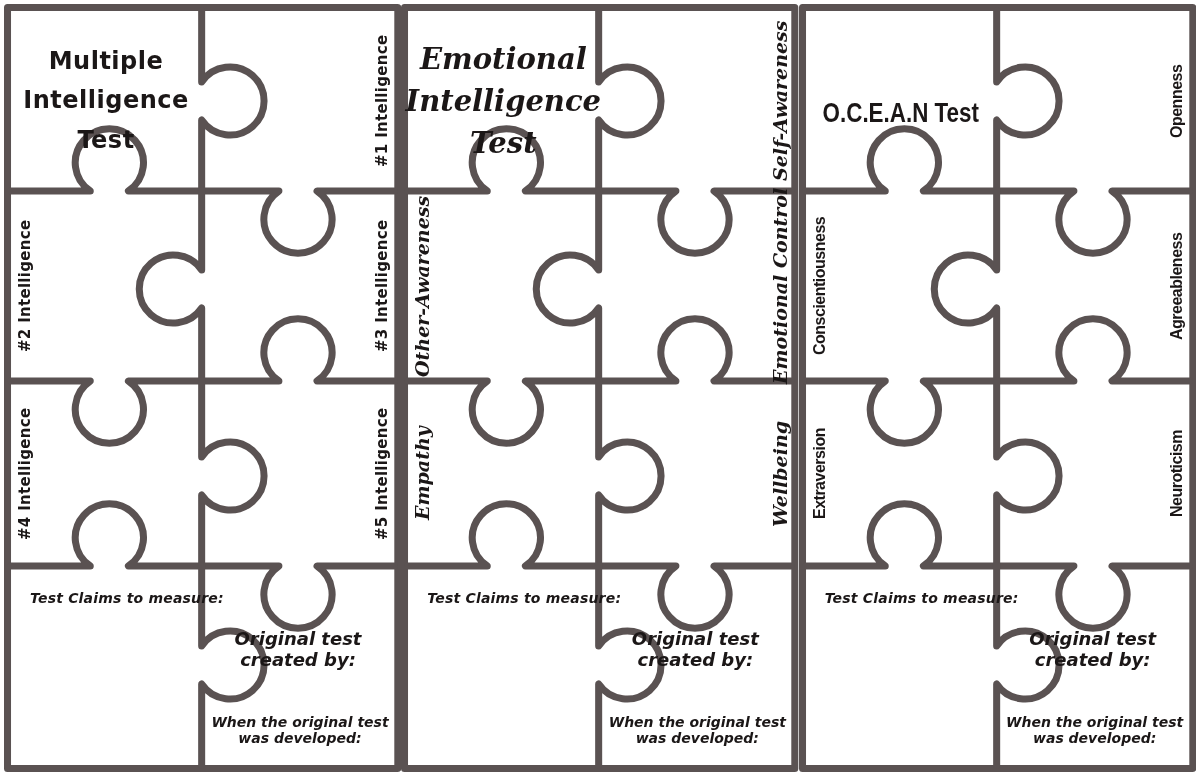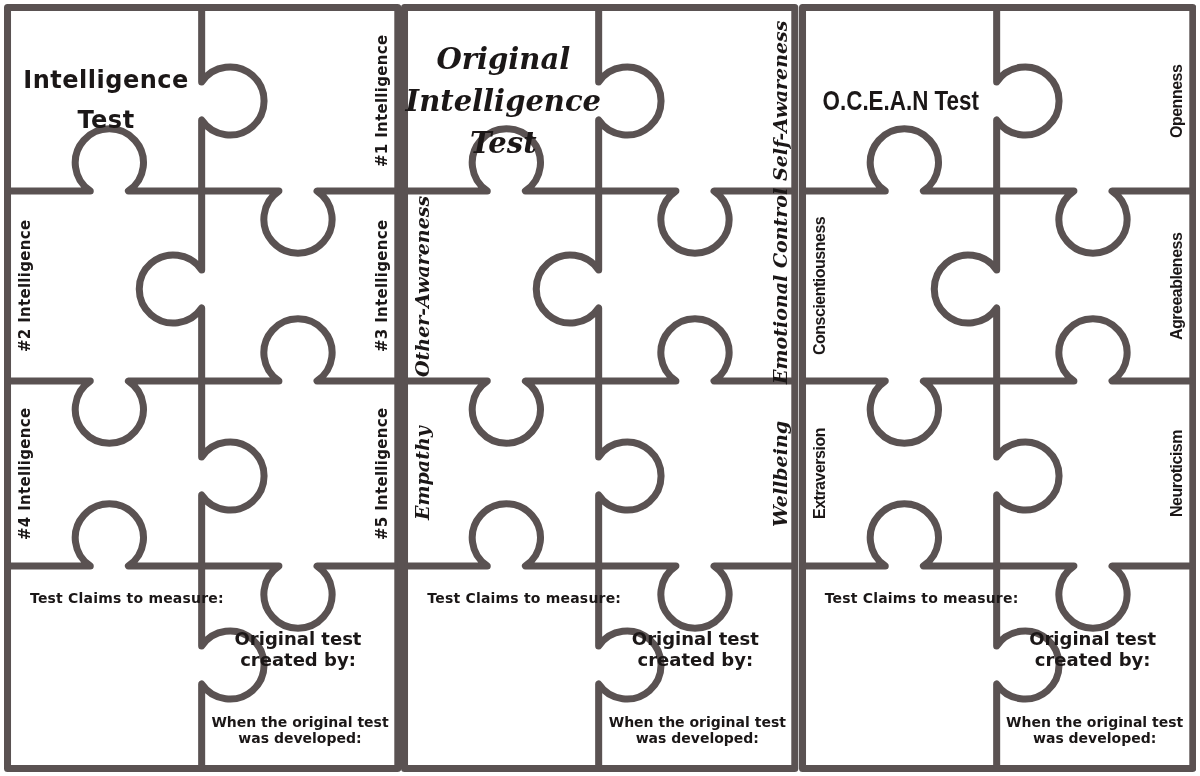--- a/index.html
+++ b/index.html
@@ -15,21 +15,21 @@
 
   
   .title {
     position:absolute; top:7px; left:7px; width:190px; height:180px;
     display:flex; flex-direction:column; align-items:center; justify-content:center;
     text-align:center; color:var(--ink);
   }
   .title span:empty { display:none; }
   .p1 .title { font:700 24px/1.65 "DejaVu Sans", sans-serif; letter-spacing:.5px; }
   .p2 .title { font:italic 700 29px/1.45 "DejaVu Serif", serif; }
-  .p3 .title { font:700 28px/1.2 "Liberation Sans", sans-serif; }
+  .p3 .title { font:700 28px/1.2 "Liberation Sans", sans-serif;margin-top:12px; }
   .p3 .title span { display:inline-block; transform:scaleX(.8); white-space:nowrap; }
 
   
   .vlab {
     position:absolute; width:30px; color:var(--ink);
     writing-mode:vertical-rl; transform:rotate(180deg);
     display:flex; align-items:center; justify-content:center;
     white-space:nowrap;
   }
   .row1 { top:7px;   height:180px; }
@@ -37,21 +37,21 @@
   .row3 { top:377px; height:185px; }
   .vlab.right { right:4px; }
   .vlab.left  { left:6px;  }
   .p1 .vlab { font:600 15px "DejaVu Sans", sans-serif; letter-spacing:.3px; }
   .p2 .vlab { font:italic 600 19px "DejaVu Serif", serif; }
   .p3 .vlab { font:700 16px "Liberation Sans", sans-serif; letter-spacing:-.5px; }
 
   
   .claims, .created, .developed {
     position:absolute; color:var(--ink);
-    font-family:"DejaVu Sans", sans-serif; font-weight:600;
+    font-family:"DejaVu Sans", sans-serif; font-weight:600;font-style:italic;
   }
   .claims    { left:26px; top:586px; font-size:14px; letter-spacing:.2px; }
   .created   { top:624px; left:50%; width:48%; text-align:center; font-size:18px; }
   .developed { top:710px; left:51%; width:47%; text-align:center; font-size:14px; }
 </style>
 </head>
 <body>
 
 <svg class="hiddendefs" aria-hidden="true">
   <g id="puzzle-shape" fill="none" stroke="var(--line)" stroke-linecap="round" stroke-linejoin="round">
@@ -70,39 +70,40 @@
   </g>
 </svg>
 
 <div class="sheet">
 
   <section class="panel p1">
     <svg class="puzzle" viewBox="0 0 396 768" preserveAspectRatio="none">
         <use href="#puzzle-shape"></use>
       </svg>
     <div class="title">
+      <span>Multiple</span>
       <span>Intelligence</span>
       <span>Test</span>
     </div>
     <div class="vlab right row1">#1 Intelligence</div>
     <div class="vlab left  row2">#2 Intelligence</div>
     <div class="vlab right row2">#3 Intelligence</div>
     <div class="vlab left  row3">#4 Intelligence</div>
     <div class="vlab right row3">#5 Intelligence</div>
     <div class="claims">Test Claims to measure:</div>
     <div class="created">Original test created by:</div>
     <div class="developed">When the original test was developed:</div>
   </section>
 
   <section class="panel p2">
     <svg class="puzzle" viewBox="0 0 396 768" preserveAspectRatio="none">
         <use href="#puzzle-shape"></use>
       </svg>
     <div class="title">
-      <span>Original</span>
+      <span>Emotional</span>
       <span>Intelligence</span>
       <span>Test</span>
     </div>
     <div class="vlab right row1">Self-Awareness</div>
     <div class="vlab left  row2">Other-Awareness</div>
     <div class="vlab right row2">Emotional Control</div>
     <div class="vlab left  row3">Empathy</div>
     <div class="vlab right row3">Wellbeing</div>
     <div class="claims">Test Claims to measure:</div>
     <div class="created">Original test created by:</div>

